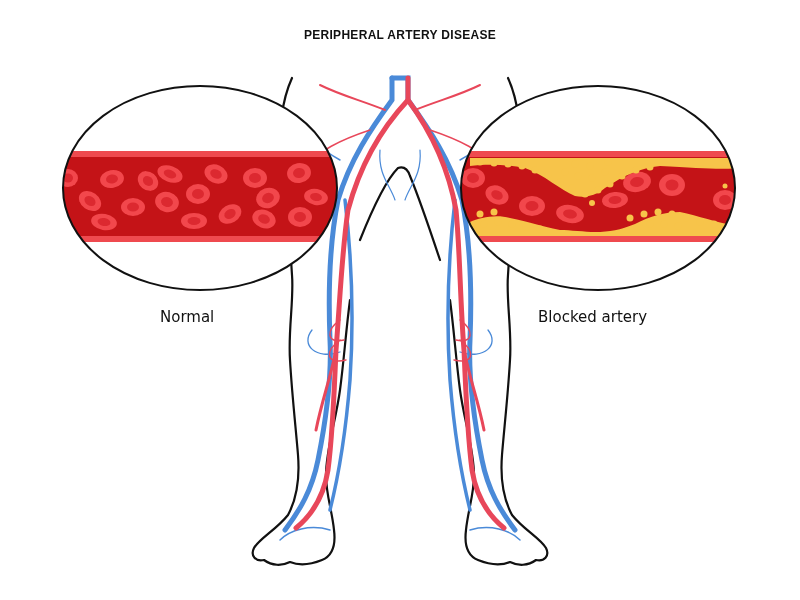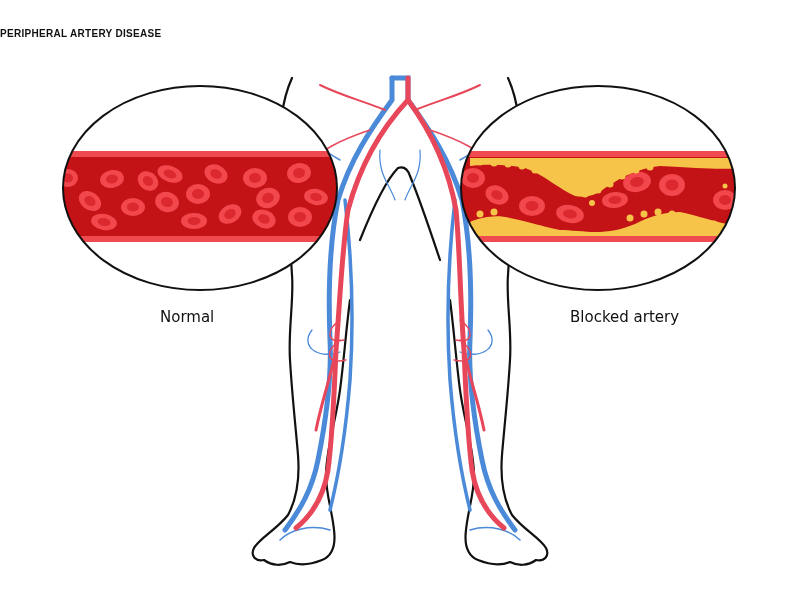--- a/index.html
+++ b/index.html
@@ -1,27 +1,27 @@
 <!DOCTYPE html>
 <html><head>
   <meta charset="utf-8">
   <style>
     html, body { margin: 0; padding: 0; background: #ffffff; }
     body { width: 800px; height: 600px; position: relative; overflow: hidden; font-family: "Liberation Sans", sans-serif; }
     .title {
-      position: absolute; left: 0; top: 28px; width: 800px; text-align: left;
-      font-family: "Liberation Sans", sans-serif; font-weight: bold; font-size: 10px;
+      position: absolute; left: 0; top: 28px; width: 800px; text-align: center;
+      font-family: "Liberation Sans", sans-serif; font-weight: bold; font-size: 12px;
       letter-spacing: 0.3px; color: #111;
     }
     .label {
       position: absolute; top: 308px; font-family: "DejaVu Sans", sans-serif;
       font-size: 15px; color: #111;
     }
     .label-left { left: 160px; text-align: right; }
-    .label-right { left: 538px; margin-left: 32px; }
+    .label-right { left: 538px; }
     svg.scene { position: absolute; left: 0; top: 0; }
   </style>
 </head>
 <body>
 
 <div class="title">PERIPHERAL ARTERY DISEASE</div>
 
 <svg class="scene" width="800" height="600" viewBox="0 0 800 600">
   <defs>
     <clipPath id="clipL">

